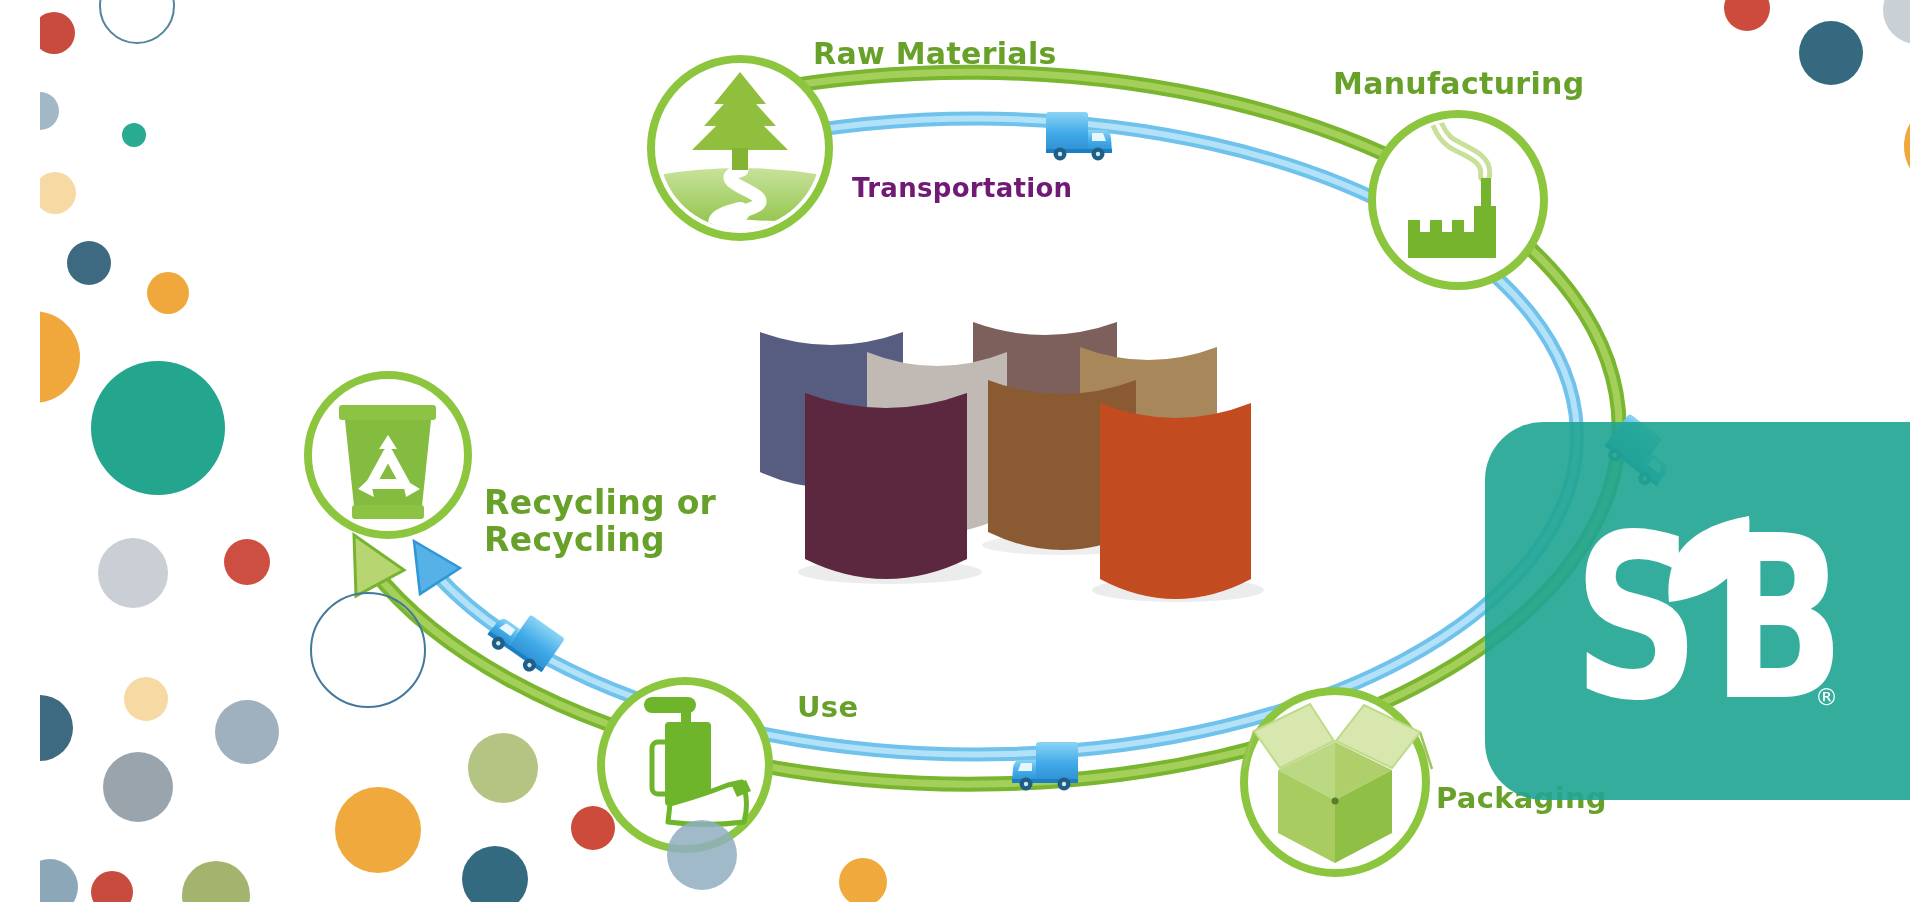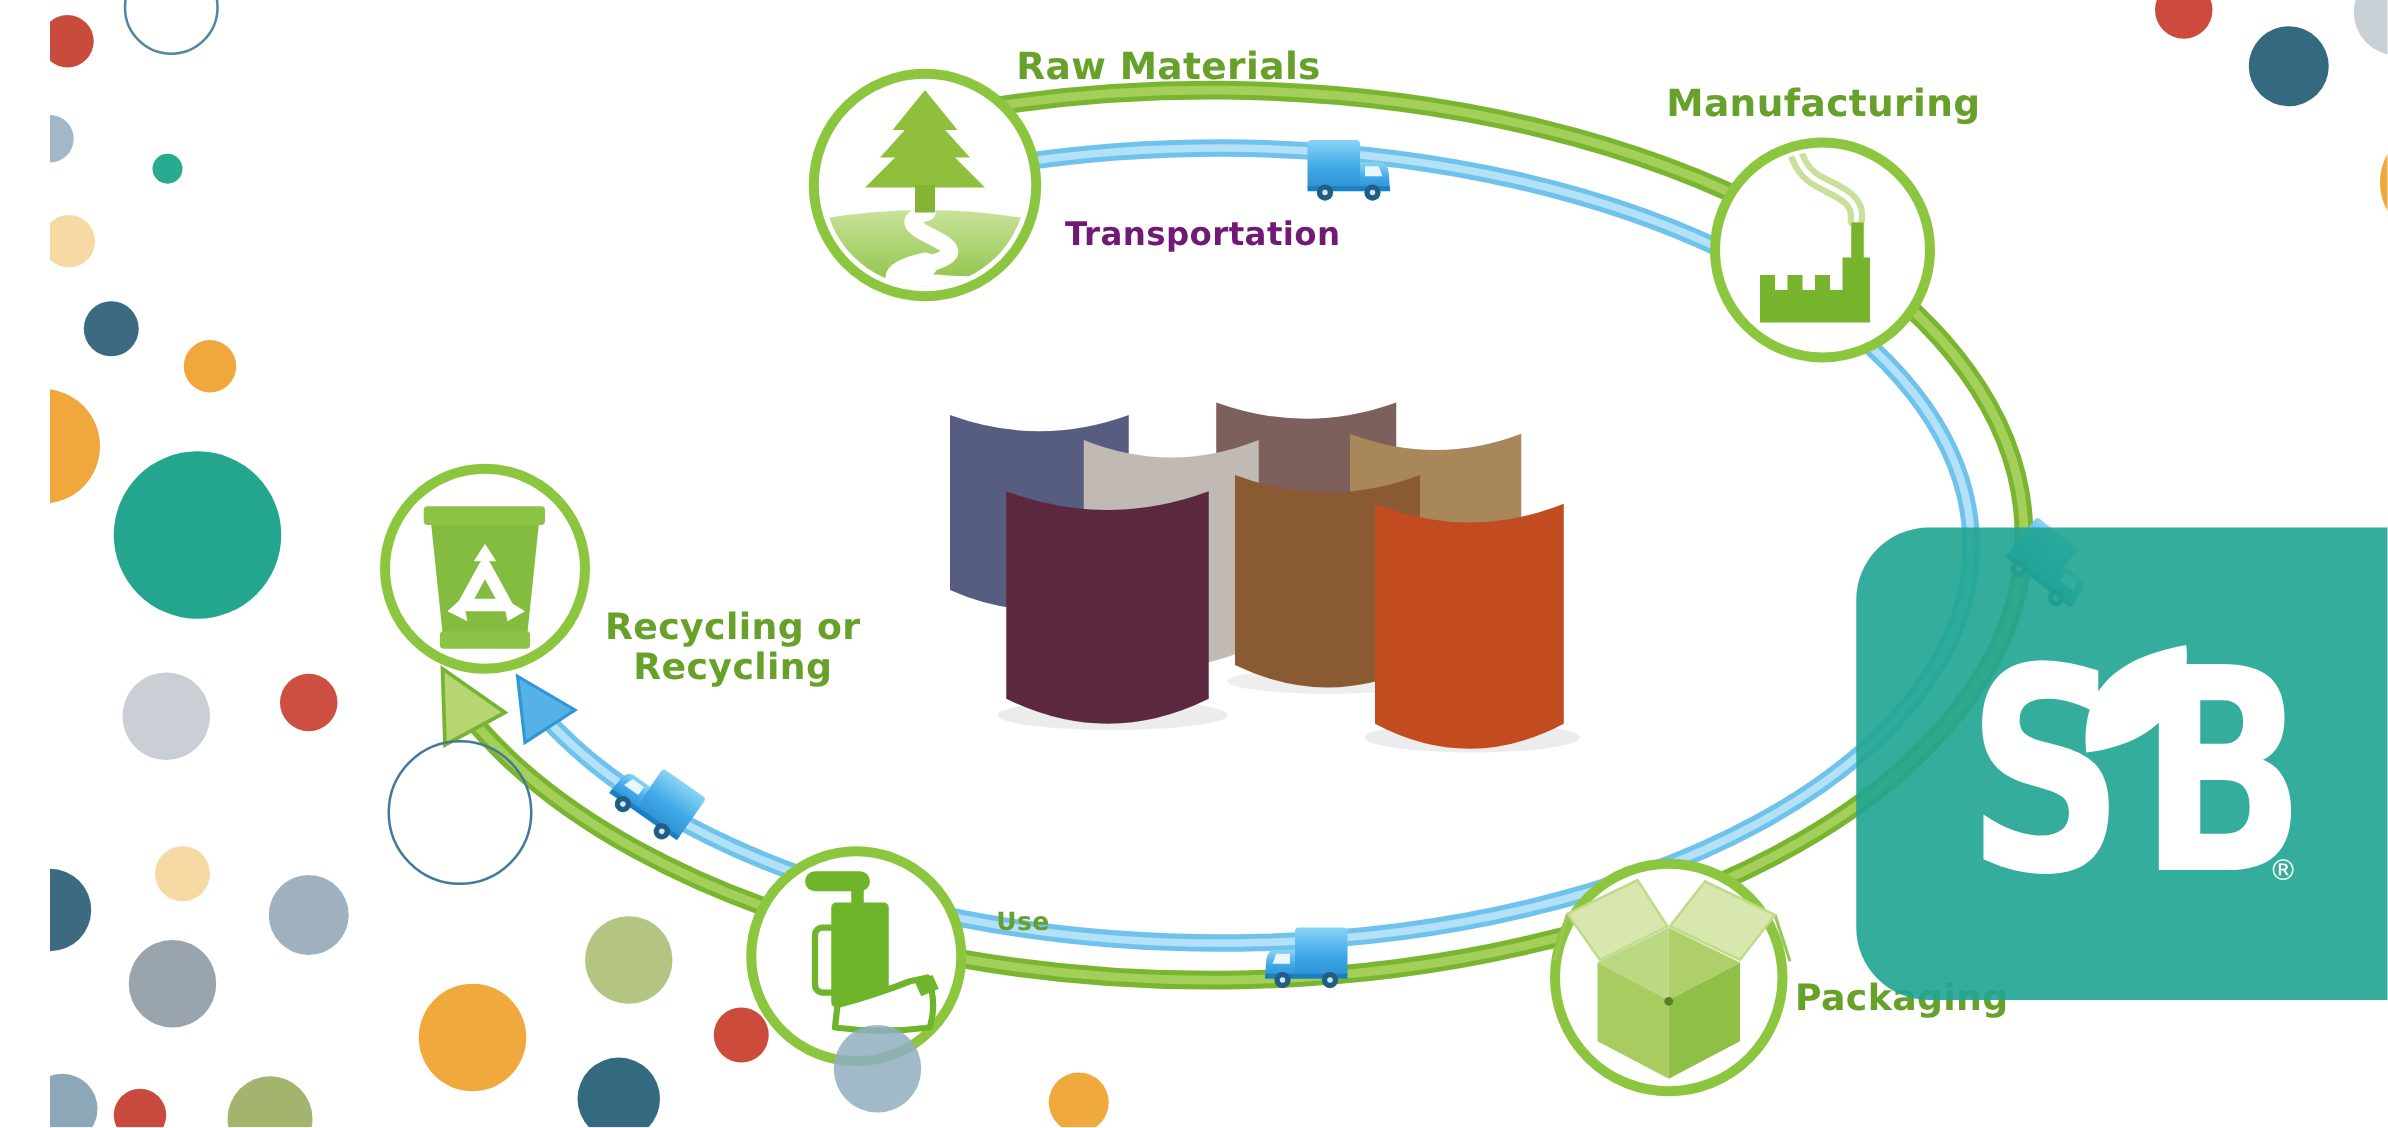--- a/index.html
+++ b/index.html
@@ -6,22 +6,22 @@
   .stage{
     position:relative;width:1910px;height:902px;overflow:hidden;background:#ffffff;
     font-family:"DejaVu Sans","Liberation Sans",sans-serif;
     margin-left:40px;
   }
   .stage svg.diagram{position:absolute;left:0;top:0;z-index:1;}
   .lbl{position:absolute;z-index:3;font-weight:bold;color:#68A12A;letter-spacing:.3px;}
   .lbl-raw{left:773px;top:36px;font-size:30px;}
   .lbl-manu{left:1293px;top:66px;font-size:30px;text-align:center;}
   .lbl-trans{left:812px;top:173px;font-size:26px;color:#701a75;}
-  .lbl-recy{left:444px;top:485px;font-size:29px;line-height:1.12;text-align:center;}
-  .lbl-use{left:757px;top:725px;font-size:20px;}
+  .lbl-recy{left:444px;top:485px;font-size:33px;line-height:1.12;}
+  .lbl-use{left:757px;top:690px;font-size:29px;}
   .lbl-pack{left:1396px;top:781px;font-size:29px;}
   .sb-card{
     position:absolute;z-index:5;left:1445px;top:422px;width:560px;height:378px;
     border-radius:58px;background:rgba(33,165,146,0.91);
   }
   .sb-letters{
     position:absolute;left:88px;top:84px;font-size:226px;line-height:1;font-weight:bold;
     color:#ffffff;letter-spacing:14px;transform:scaleX(0.78);transform-origin:left top;
     white-space:nowrap;
   }

